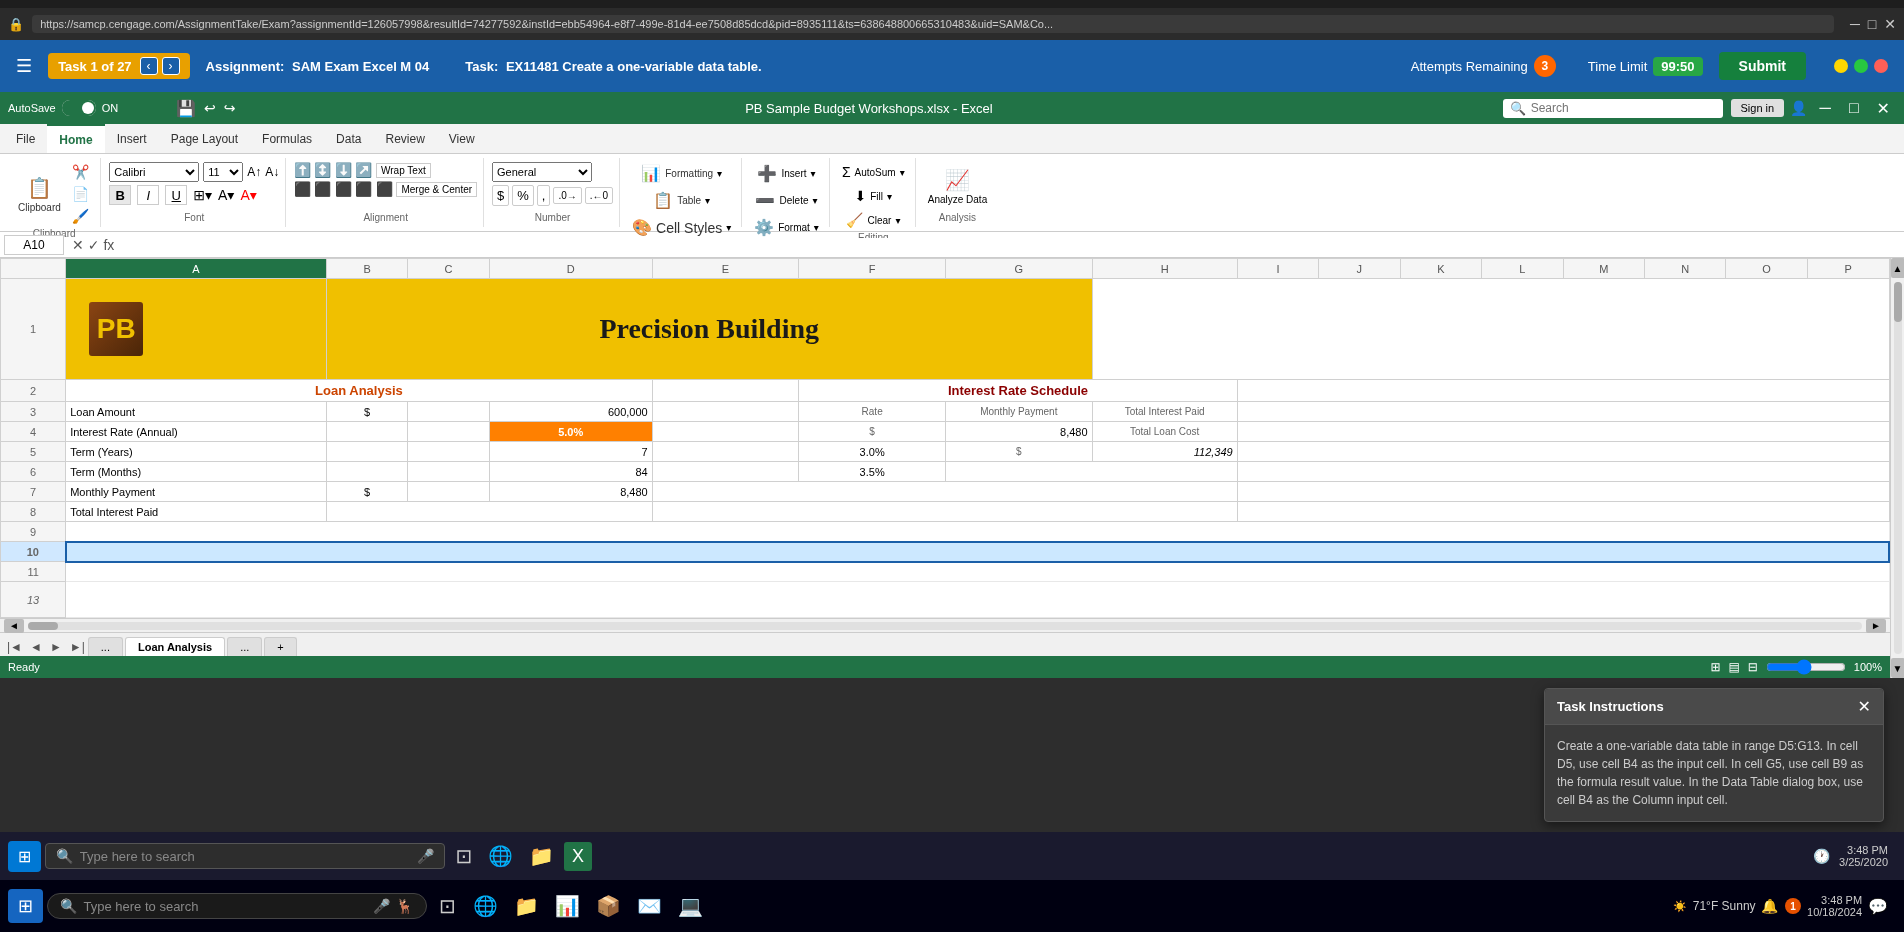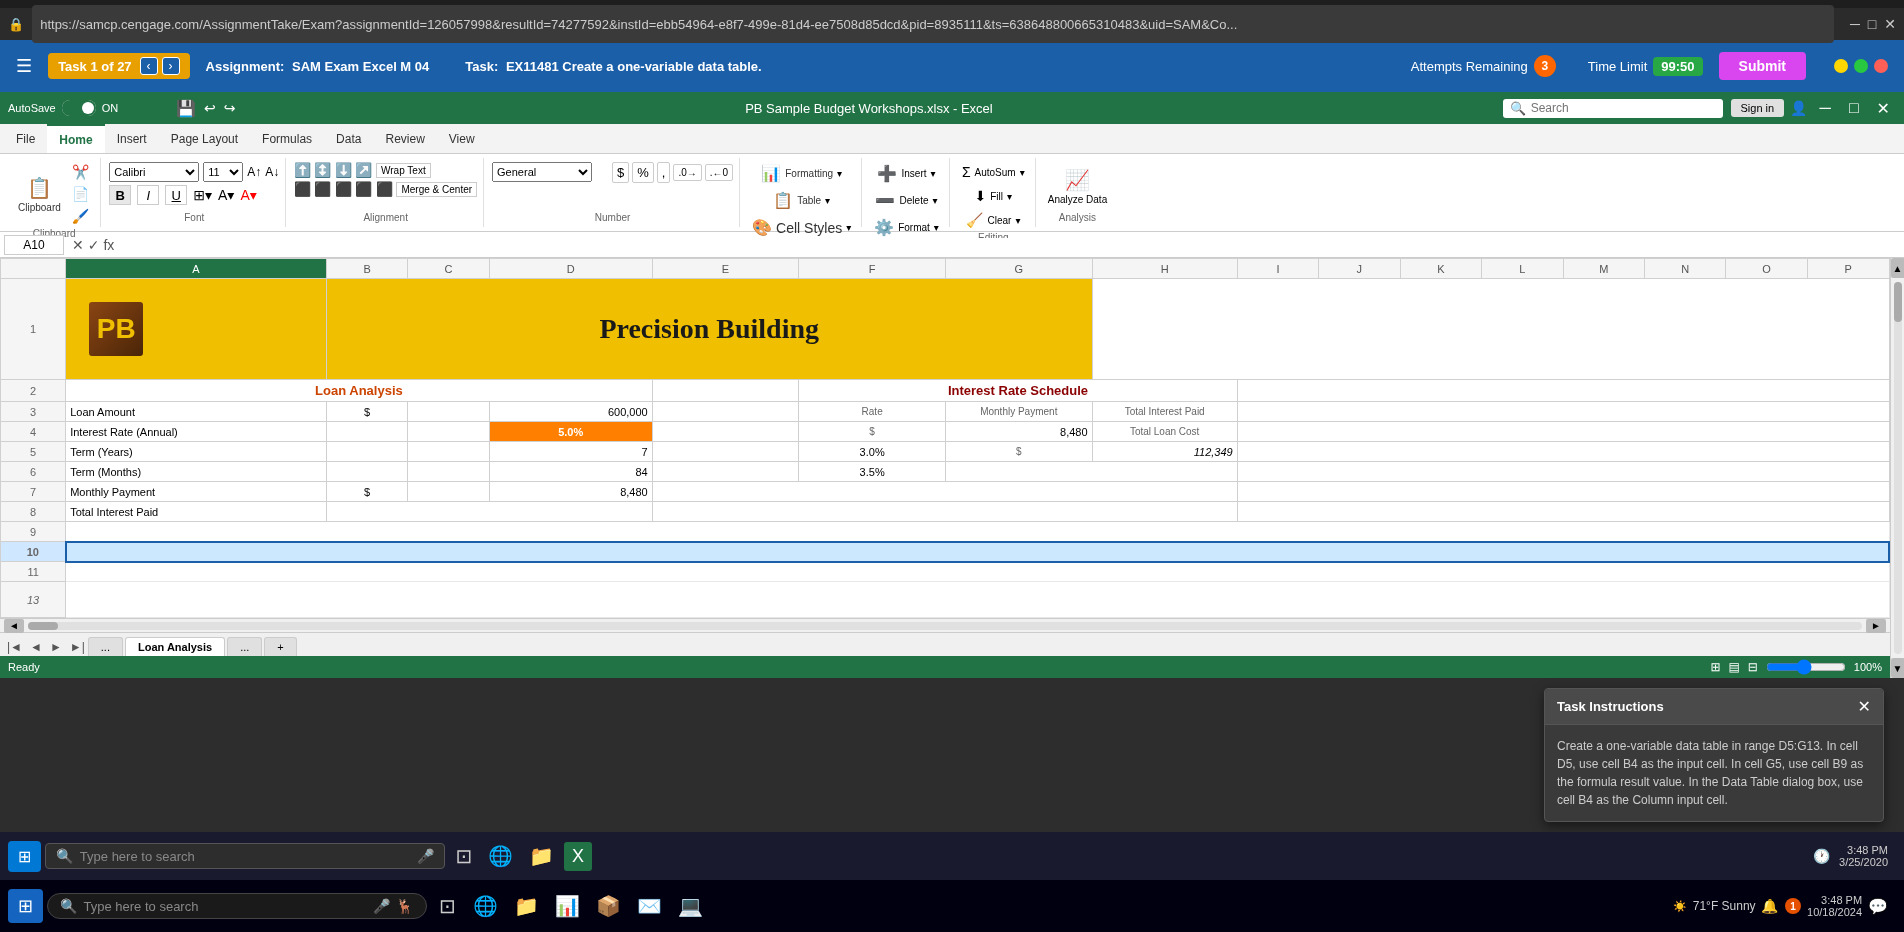--- a/index.html
+++ b/index.html
@@ -1,24 +1,24 @@
 <!DOCTYPE html>
 <html><head>
   <meta charset="utf-8">
   <style>
     * { box-sizing: border-box; margin: 0; padding: 0; }
     body { font-family: 'Segoe UI', Arial, sans-serif; background: #2d2d2d; overflow: hidden; width: 1904px; height: 932px; position: relative; }
     .browser-url {
       background: #3a3a3a;
       color: #ccc;
-      font-size: 13px;
+      font-size: 11px;
       flex: 1;
       padding: 3px 8px;
       border-radius: 4px;
-      height: 38px;
+      height: 18px;
       display: flex;
       align-items: center;
     }
 
     
     .sam-bar {
       background: #1a5fa8;
       height: 52px;
       display: flex;
       align-items: center;
@@ -72,21 +72,21 @@
     }
     .time-badge {
       background: #28a745;
       color: white;
       border-radius: 4px;
       padding: 2px 8px;
       font-size: 13px;
       font-weight: bold;
     }
     .submit-btn {
-      background: #d946ef;
+      background: #15803d;
       color: white;
       border: none;
       border-radius: 4px;
       padding: 6px 20px;
       font-size: 14px;
       font-weight: bold;
       cursor: pointer;
     }
     .sam-window-controls { display: flex; gap: 6px; }
     .sam-wc { width: 14px; height: 14px; border-radius: 50%; border: none; cursor: pointer; }
@@ -492,21 +492,21 @@
           <span style="font-size:14px; cursor:pointer;">⬛</span>
           <span style="font-size:14px; cursor:pointer;">⬛</span>
           <span style="font-size:14px; cursor:pointer;">⬛</span>
           <button style="font-size:10px; padding:1px 4px; cursor:pointer; border:1px solid #ccc; background:white;">Merge &amp; Center</button>
         </div>
       </div>
       <div class="ribbon-group-label">Alignment</div>
     </div>
 
     <div class="ribbon-group">
-      <div style="display:flex; flex-direction:row; gap:20px;">
+      <div style="display:flex; flex-direction:column; gap:3px;">
         <select style="font-size:11px; width:100px; height:20px;">
           <option>General</option>
         </select>
         <div style="display:flex; gap:3px; align-items:center; font-size:13px;">
           <span style="cursor:pointer; padding:2px 4px; border:1px solid #ccc; border-radius:2px;">$</span>
           <span style="cursor:pointer; padding:2px 4px; border:1px solid #ccc; border-radius:2px;">%</span>
           <span style="cursor:pointer; padding:2px 4px; border:1px solid #ccc; border-radius:2px;">,</span>
           <span style="cursor:pointer; padding:2px 4px; border:1px solid #ccc; border-radius:2px; font-size:10px;">.0→</span>
           <span style="cursor:pointer; padding:2px 4px; border:1px solid #ccc; border-radius:2px; font-size:10px;">.←0</span>
         </div>

